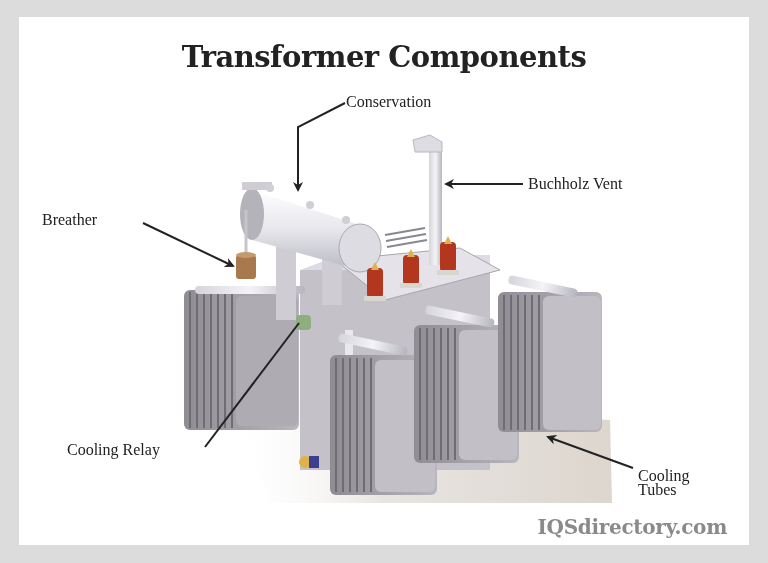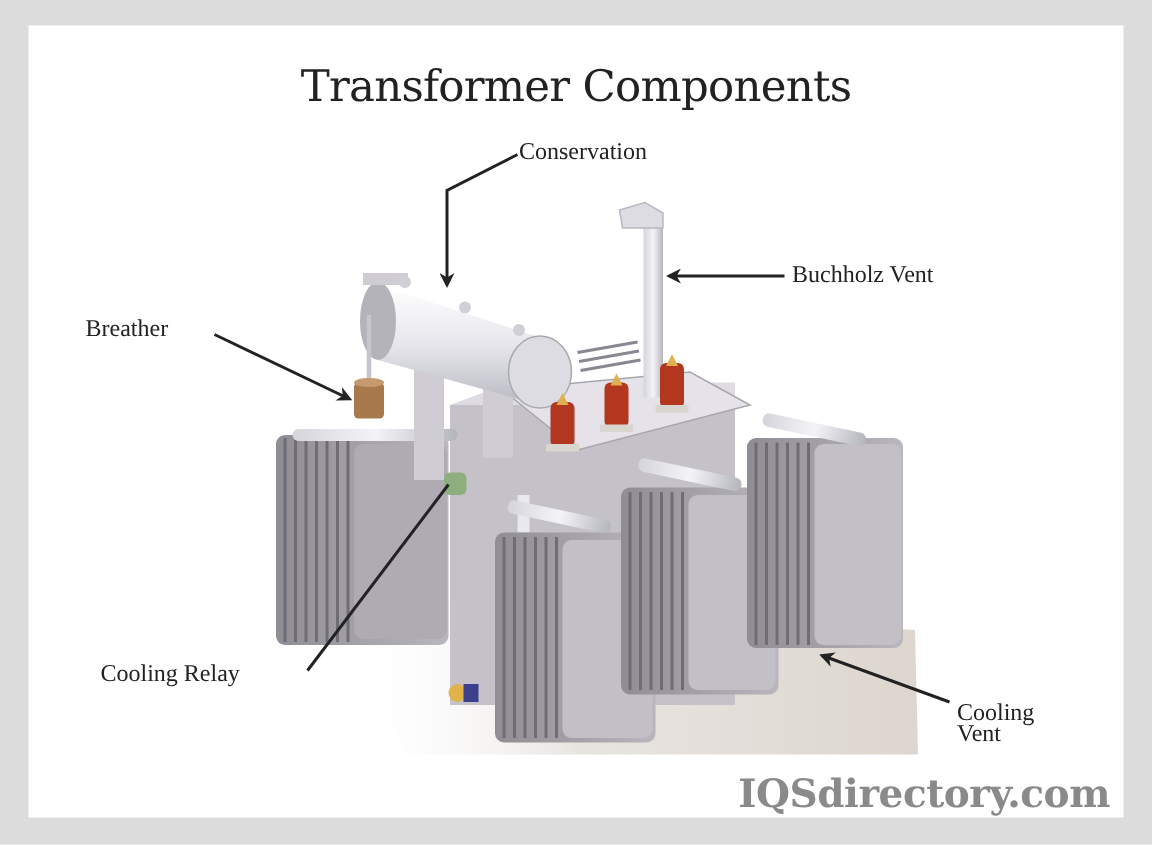--- a/index.html
+++ b/index.html
@@ -14,39 +14,39 @@
       position: absolute;
       left: 19px; top: 17px;
       width: 730px; height: 528px;
       background: #ffffff;
     }
     .title {
       position: absolute;
       left: 0; right: 0; top: 40px;
       text-align: center;
       font-family: "DejaVu Serif", serif;
-      font-weight: normal;
+      font-weight: bold;
       font-size: 29px;
       color: #222222;
       letter-spacing: -0.5px;
     }
     .label {
       position: absolute;
       font-family: Liberation Serif, serif;
       font-size: 16px;
       color: #222222;
       line-height: 26px;
       white-space: nowrap;
     }
     .watermark {
       position: absolute;
-      right: 28px; top: 515px;
+      right: 41px; top: 515px;
       font-family: "DejaVu Serif", serif;
       font-weight: bold;
-      font-size: 26px;
+      font-size: 20px;
       color: #8a8a8a;
       letter-spacing: -0.3px;
     }
     svg.art { position: absolute; left: 0; top: 0; }
   </style>
 </head>
 <body>
 
 <div class="card"></div>
 
@@ -201,18 +201,18 @@
     <line x1="143" y1="223" x2="233" y2="266" marker-end="url(#ah)"></line>
     <line x1="205" y1="447" x2="299" y2="323"></line>
     <line x1="633" y1="468" x2="548" y2="437" marker-end="url(#ah)"></line>
   </g>
 </svg>
 
 <div class="title">Transformer Components</div>
 
 <div class="label" style="left:346px; top:89px;">Conservation</div>
 <div class="label" style="left:528px; top:171px;">Buchholz Vent</div>
-<div class="label" style="left:57px; top:207px;">Breather</div>
+<div class="label" style="left:42px; top:207px;">Breather</div>
 <div class="label" style="left:67px; top:437px;">Cooling Relay</div>
 <div class="label" style="left:638px; top:451px;margin-top:12px;">Cooling</div>
-<div class="label" style="left:638px; top:477px;">Vent</div>
+<div class="label" style="left:638px; top:477px;">Tubes</div>
 
 <div class="watermark">IQSdirectory.com</div>
 
 </body></html>

